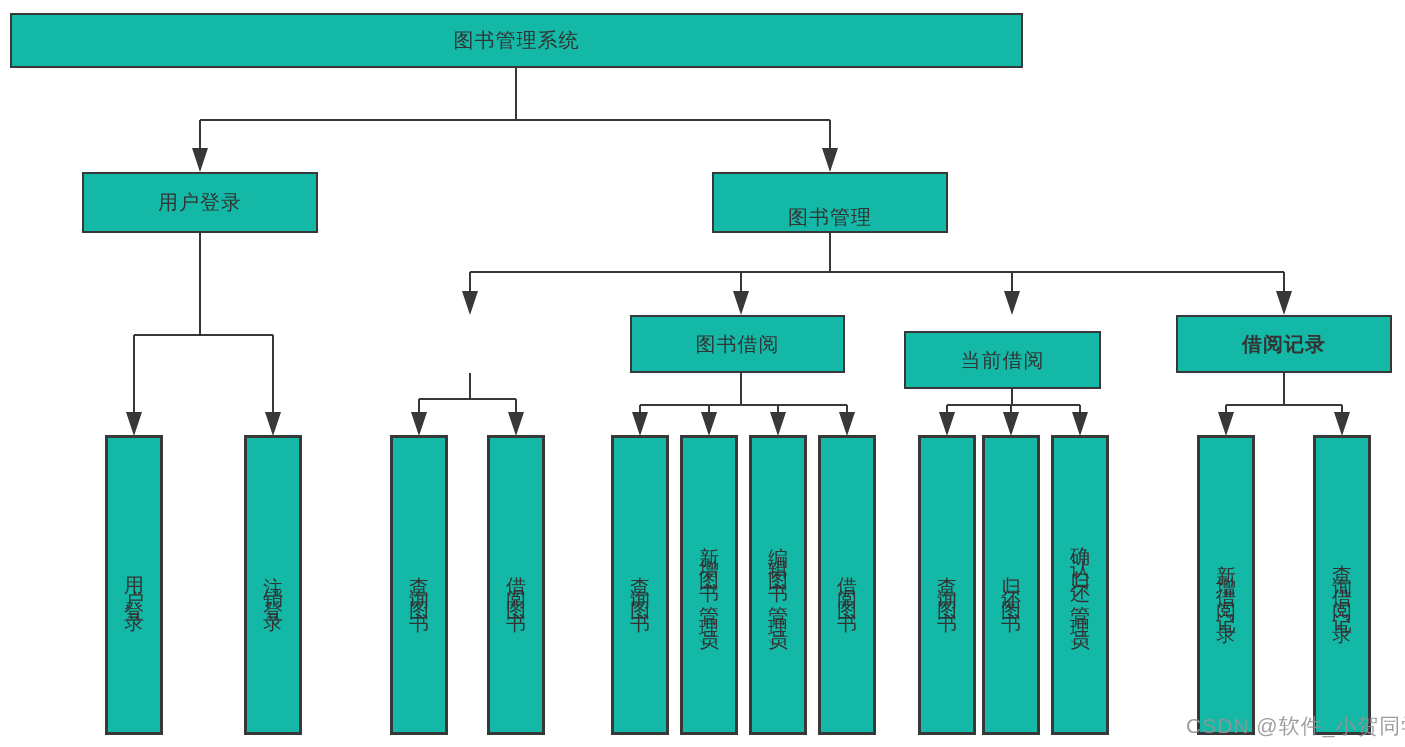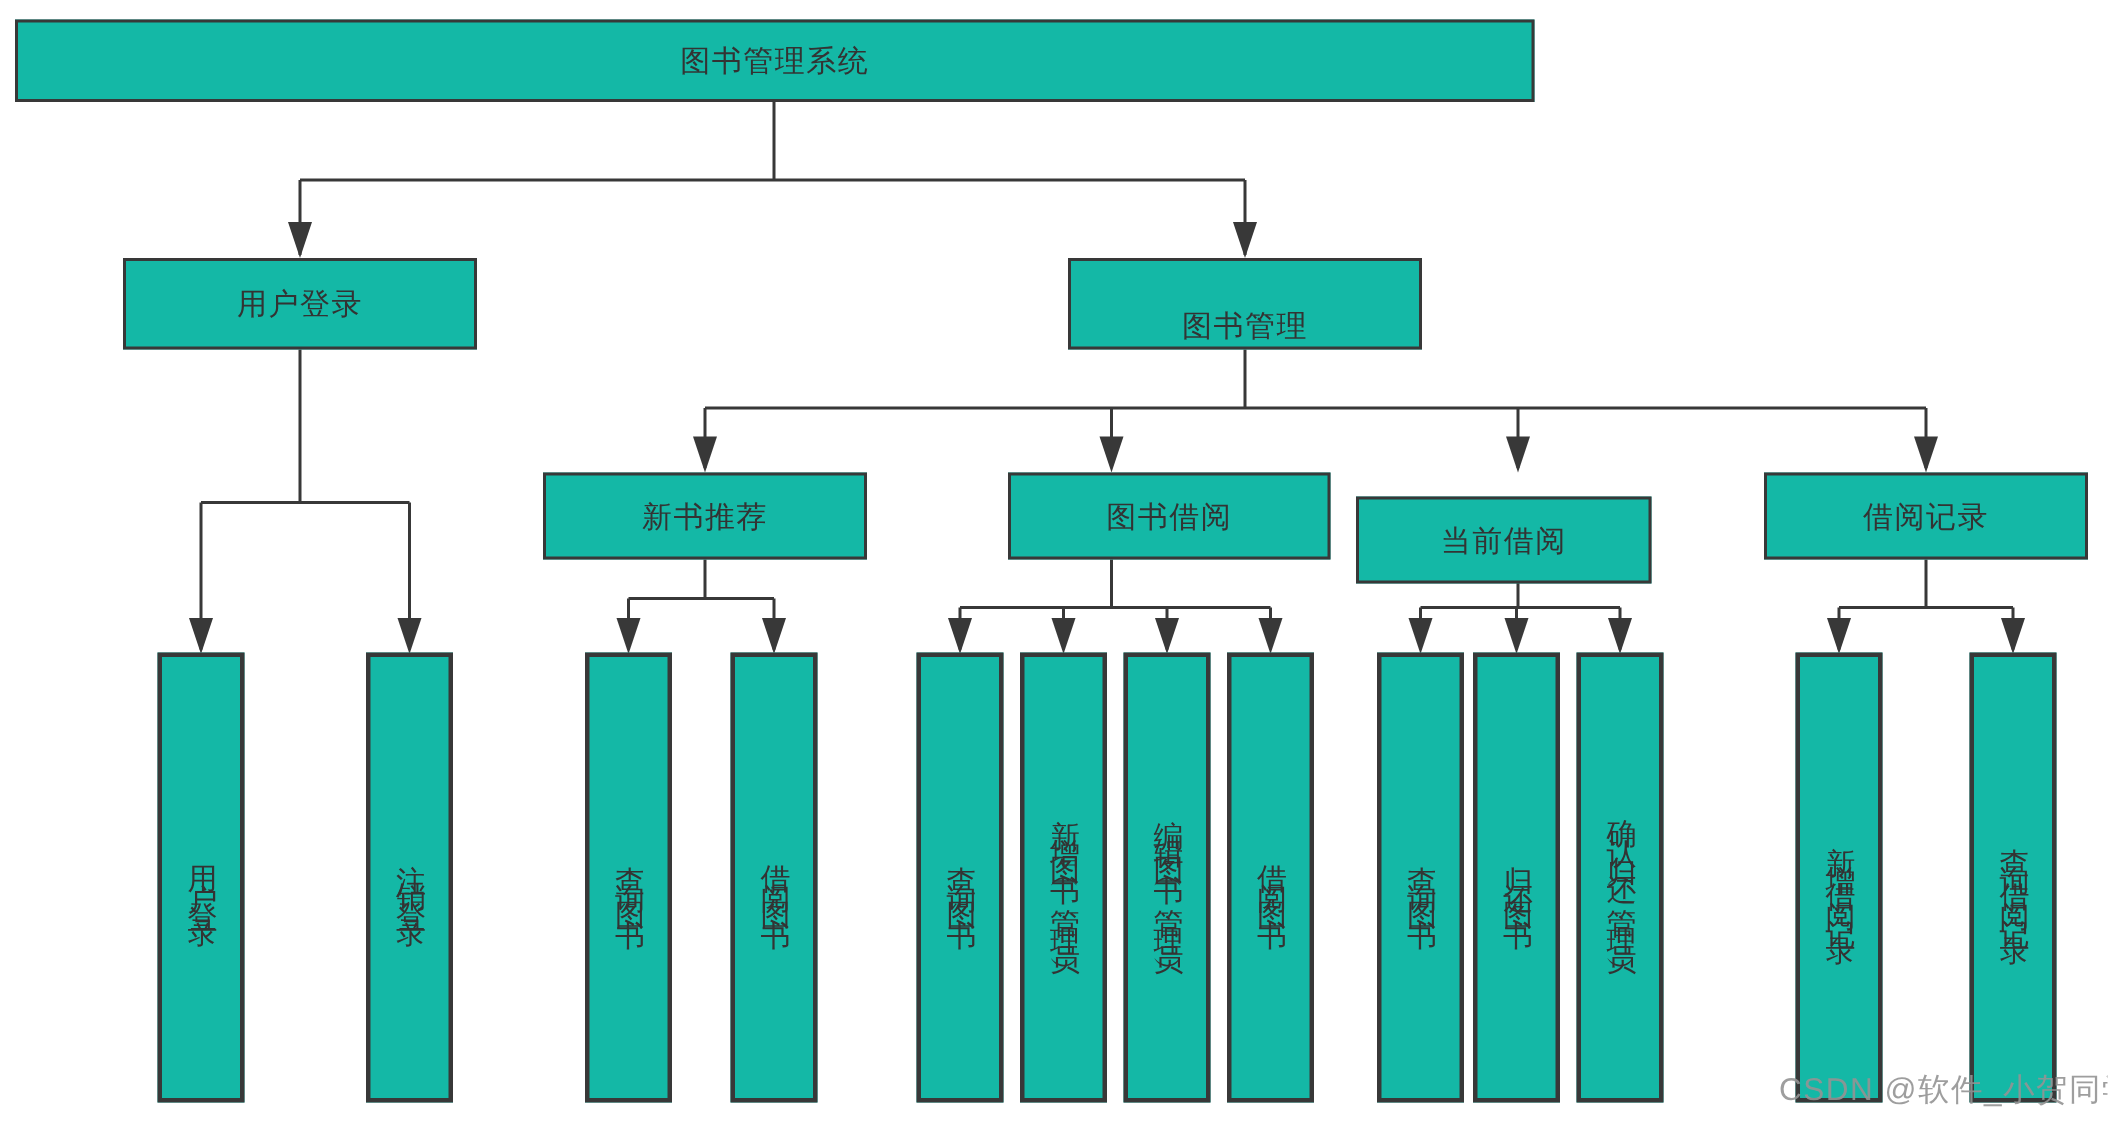--- a/index.html
+++ b/index.html
@@ -116,30 +116,27 @@
     <span>图书管理系统</span>
   </div>
 
   <div class="node" style="left:82px; top:172px; width:236px; height:61px;">
     <span>用户登录</span>
   </div>
   <div class="node" style="left:712px; top:172px; width:236px; height:61px;align-items:flex-end;">
     <span>图书管理</span>
   </div>
 
-  <div class="node" style="left:362px; top:315px; width:216px; height:58px;">
-    <span>新书推荐</span>
-  </div>
-  <div class="node" style="left:672px; top:315px; width:215px; height:58px;">
+  <div class="node" style="left:630px; top:315px; width:215px; height:58px;">
     <span>图书借阅</span>
   </div>
   <div class="node" style="left:904px; top:315px; width:197px; height:58px;margin-top:16px;">
     <span>当前借阅</span>
   </div>
-  <div class="node" style="left:1176px; top:315px; width:216px; height:58px;">
+  <div class="node" style="left:1176px; top:315px; width:216px; height:58px;font-weight:bold;">
     <span>借阅记录</span>
   </div>
 
   <div class="node leaf" style="left:105px; top:435px; width:58px; height:300px;">
     <span>用户登录</span>
   </div>
   <div class="node leaf" style="left:244px; top:435px; width:58px; height:300px;">
     <span>注销登录</span>
   </div>
 

